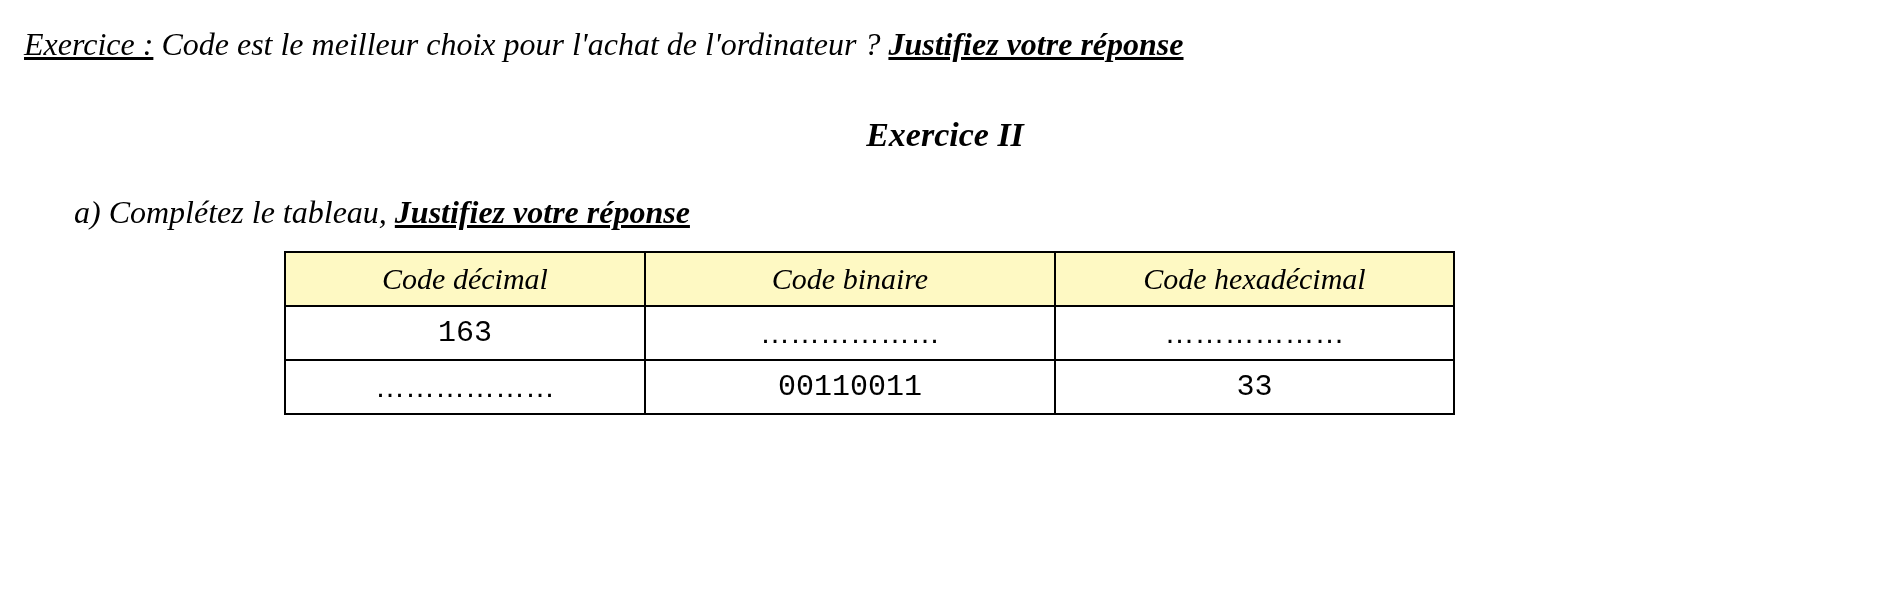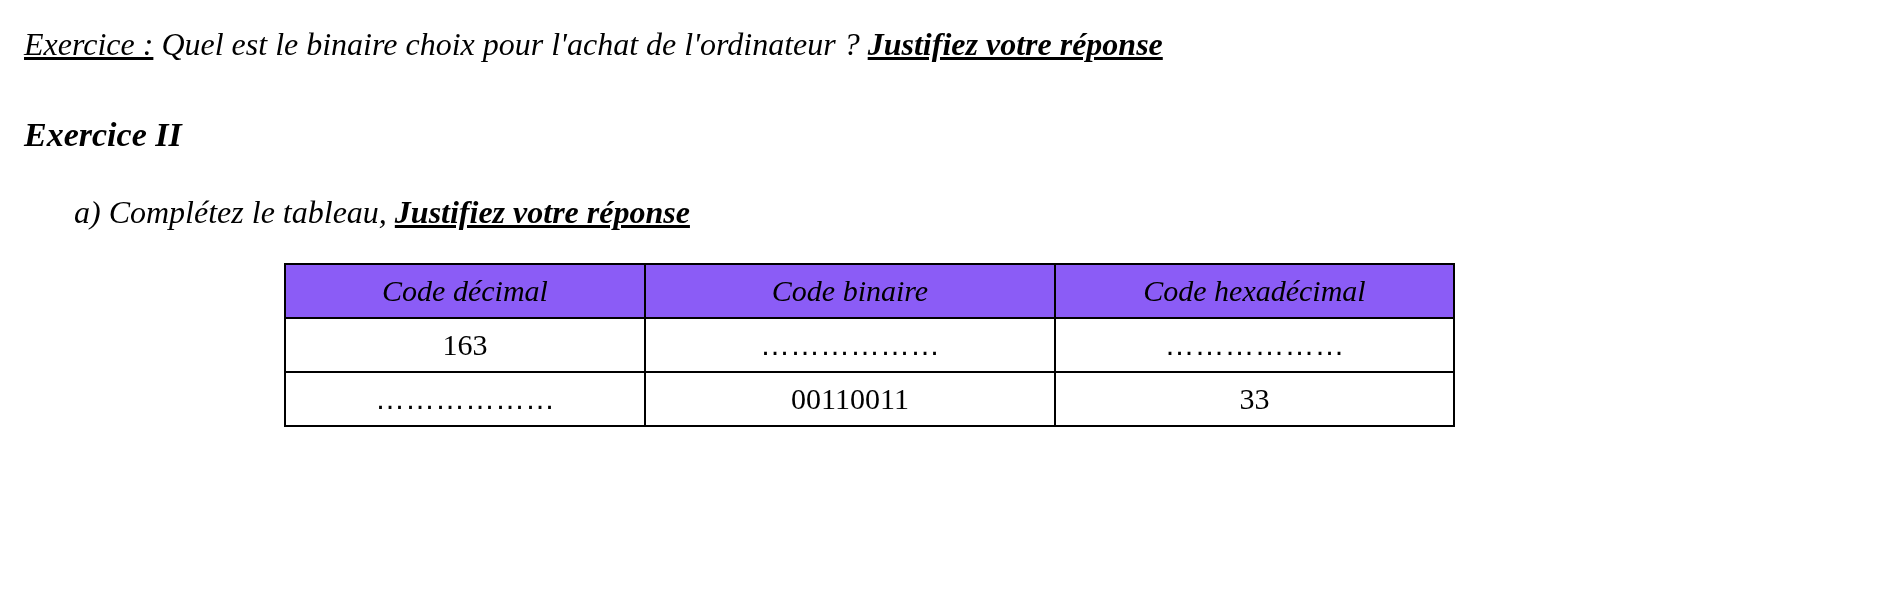--- a/index.html
+++ b/index.html
@@ -19,24 +19,25 @@
     .underline {
       text-decoration: underline;
     }
     .bold {
       font-weight: bold;
     }
     .exercise-heading {
       font-weight: bold;
       font-size: 34px;
       margin-bottom: 40px;
+      text-align: center;
     }
     .sub-item {
       padding-left: 50px;
-      margin-bottom: 32px;
+      margin-bottom: 20px;
     }
     .sub-item-label {
       display: inline;
     }
     .sub-item-text {
       display: inline;
     }
     .table-wrap {
       padding-left: 260px;
     }
@@ -44,46 +45,46 @@
       border-collapse: collapse;
     }
     th, td {
       border: 2px solid #000;
       padding: 6px 18px;
       text-align: center;
       font-size: 30px;
       height: 54px;
     }
     th {
-      background: #8b5cf6;
+      background: #fef9c3;
       font-weight: normal;
       font-style: italic;
       font-family: "Comic Sans MS", "Segoe Script", cursive;
     }
     .col-decimal { width: 360px; }
     .col-binary  { width: 410px; }
     .col-hex     { width: 399px; }
     .value-cell {
       font-style: normal;
-      font-family: Liberation Serif, serif;
+      font-family: Liberation Mono, monospace;
       border-radius: 16px;
     }
     .blank-cell {
       font-style: normal;
       letter-spacing: 0px;
       font-family: Arial, sans-serif;
       color: #000;
     }
   </style>
 </head>
 <body>
 
 <p class="question-line">
   <span class="underline">Exercice :</span>
-  <span> Quel est le binaire choix pour l'achat de l'ordinateur ? </span>
+  <span> Code est le meilleur choix pour l'achat de l'ordinateur ? </span>
   <span class="underline bold">Justifiez votre réponse</span>
 </p>
 
 <p class="exercise-heading">Exercice II</p>
 
 <p class="sub-item">
   <span class="sub-item-label">a) </span>
   <span class="sub-item-text">Complétez le tableau, </span>
   <span class="underline bold">Justifiez votre réponse</span>
 </p>

